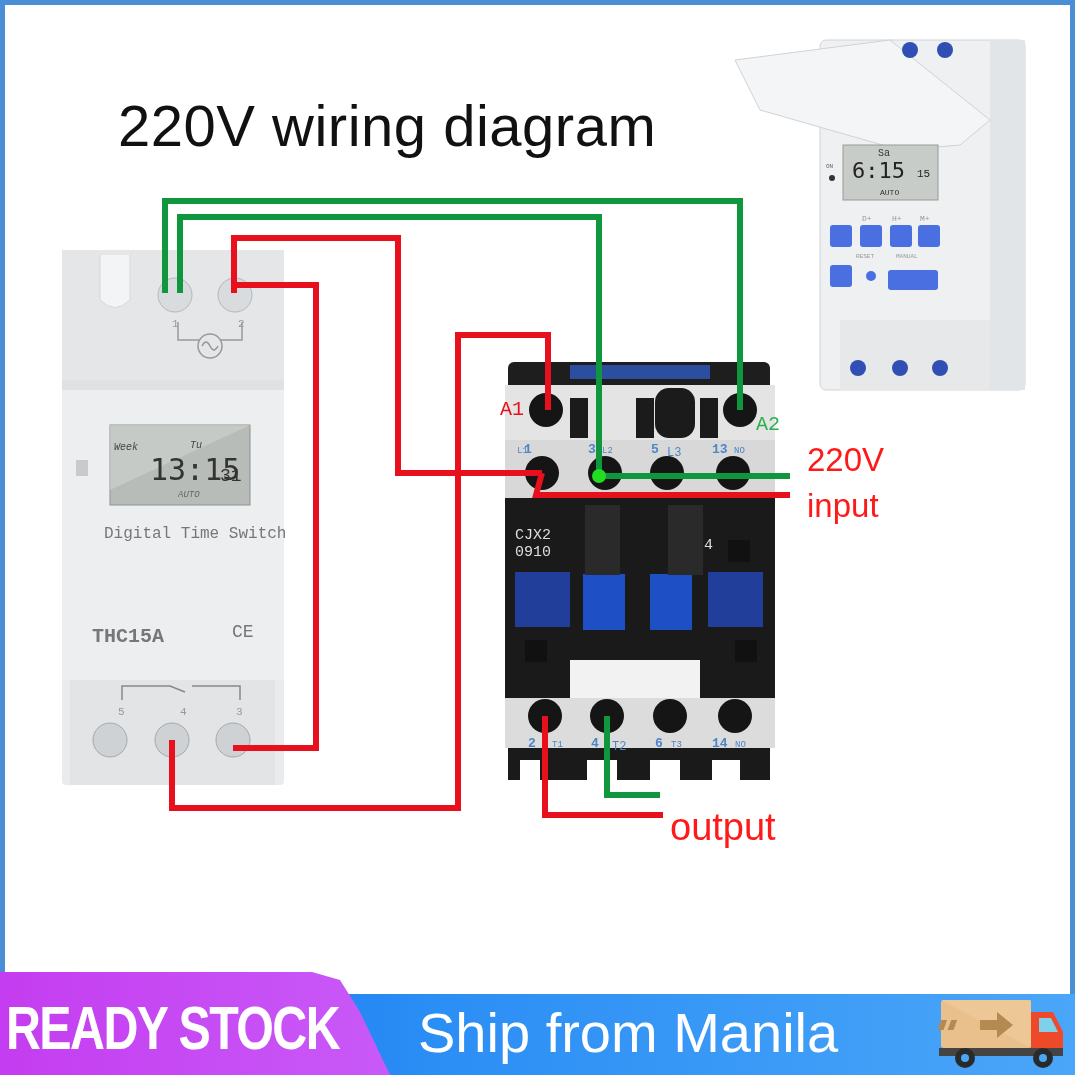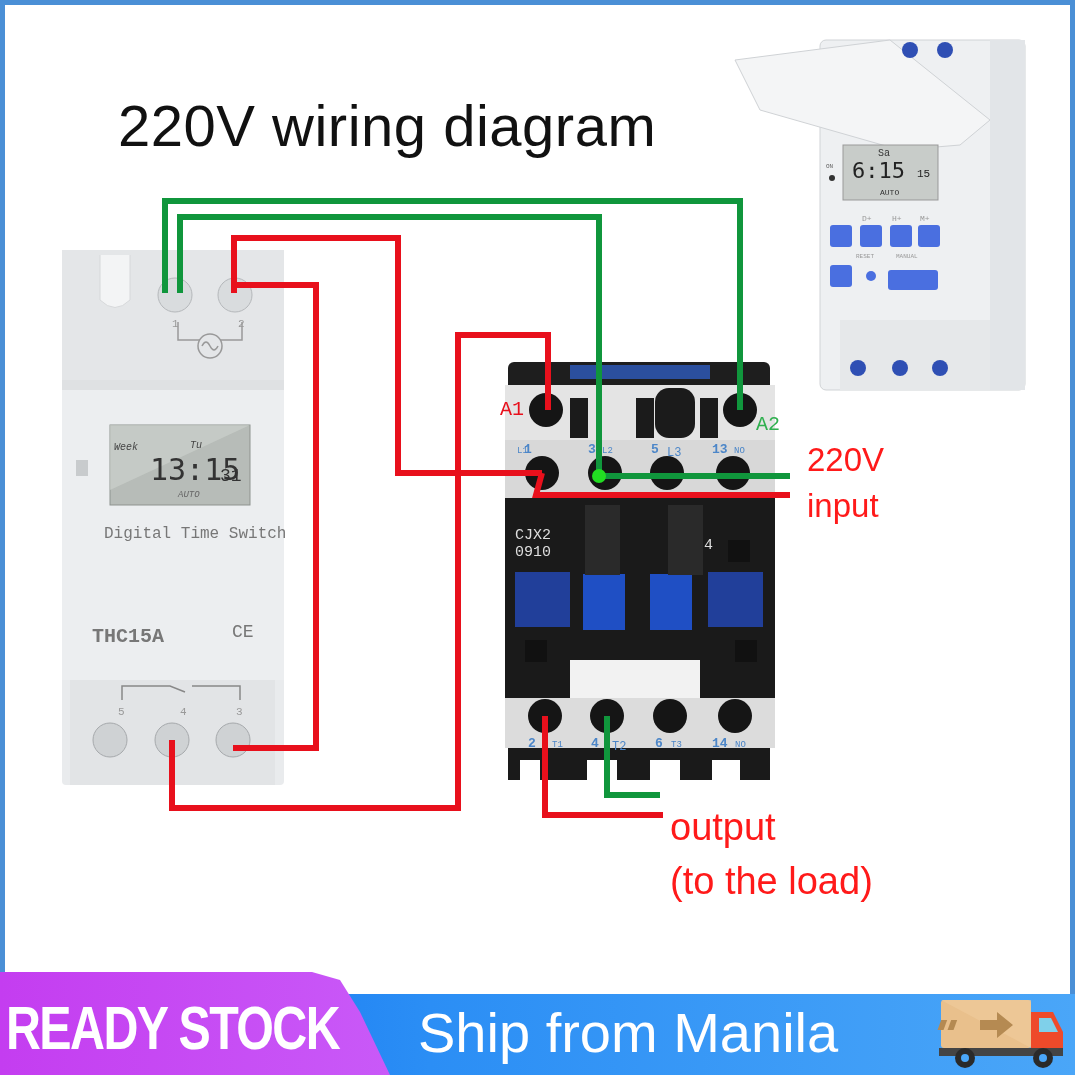--- a/index.html
+++ b/index.html
@@ -187,21 +187,20 @@
 <div class="device-text" style="left:920px;top:214px;font-size:8px;color:#999;">M+</div>
 <div class="device-text" style="left:856px;top:253px;font-size:6px;color:#999;">RESET</div>
 <div class="device-text" style="left:896px;top:253px;font-size:6px;color:#999;">MANUAL</div>
 
 <div class="lbl input-lbl">
   <div>220V</div>
   <div>input</div>
 </div>
 <div class="lbl output-lbl">
   <div>output</div>
-  <div>(to the load)</div>
 </div>
 
 <div class="banner">
   <div class="banner-blue">
     <div class="ship" style="top:6px;">Ship from Manila</div>
   </div>
   <div class="banner-purple">
     <div class="ready">READY STOCK</div>
   </div>
   <svg class="truck" width="130" height="90" viewBox="0 0 130 90">

